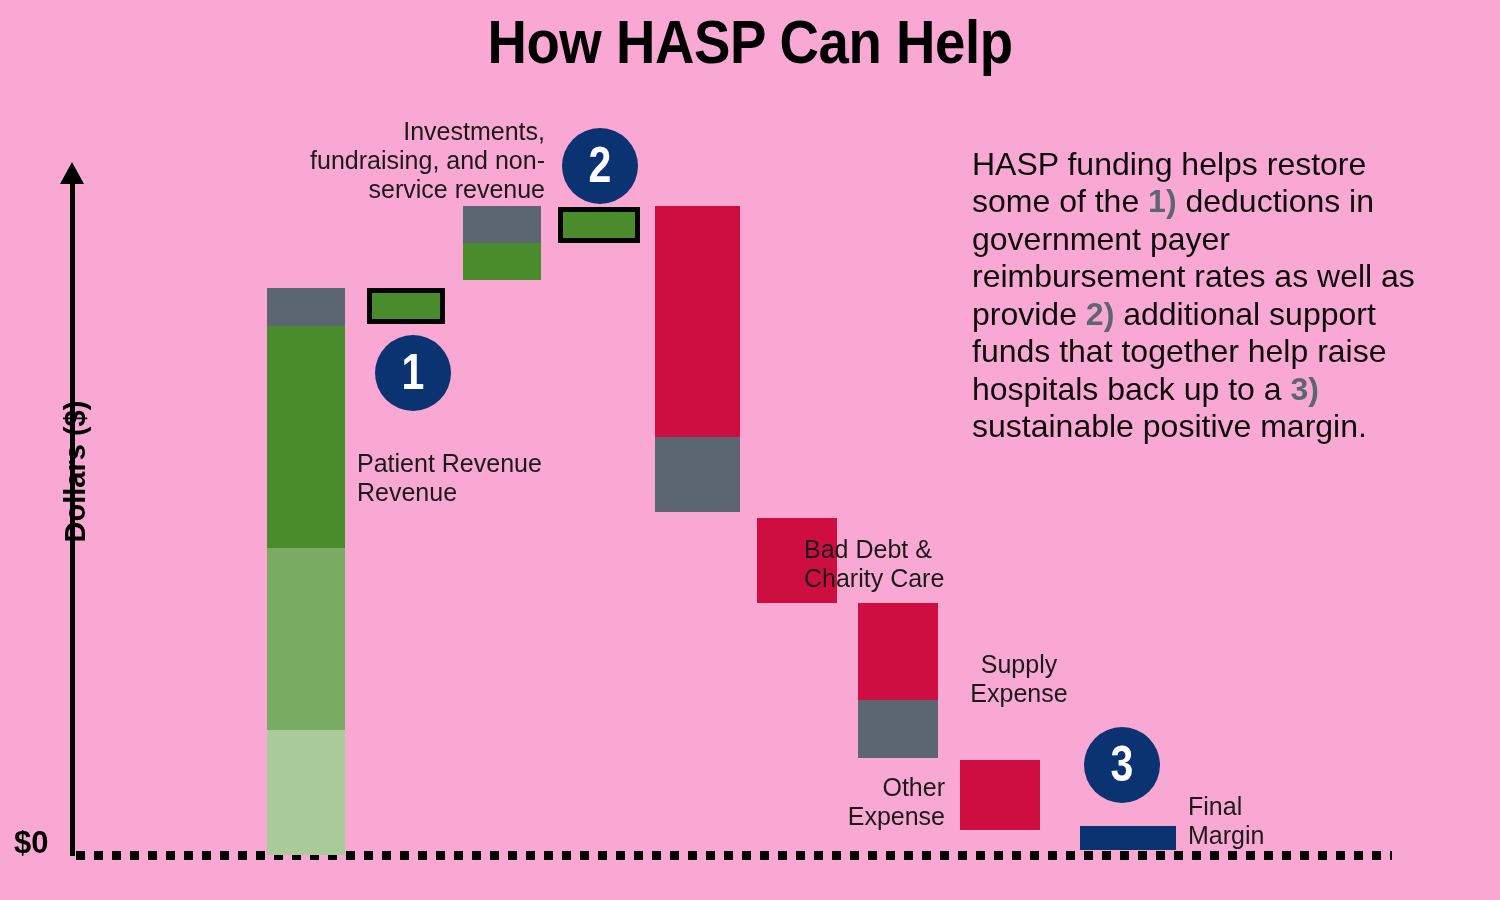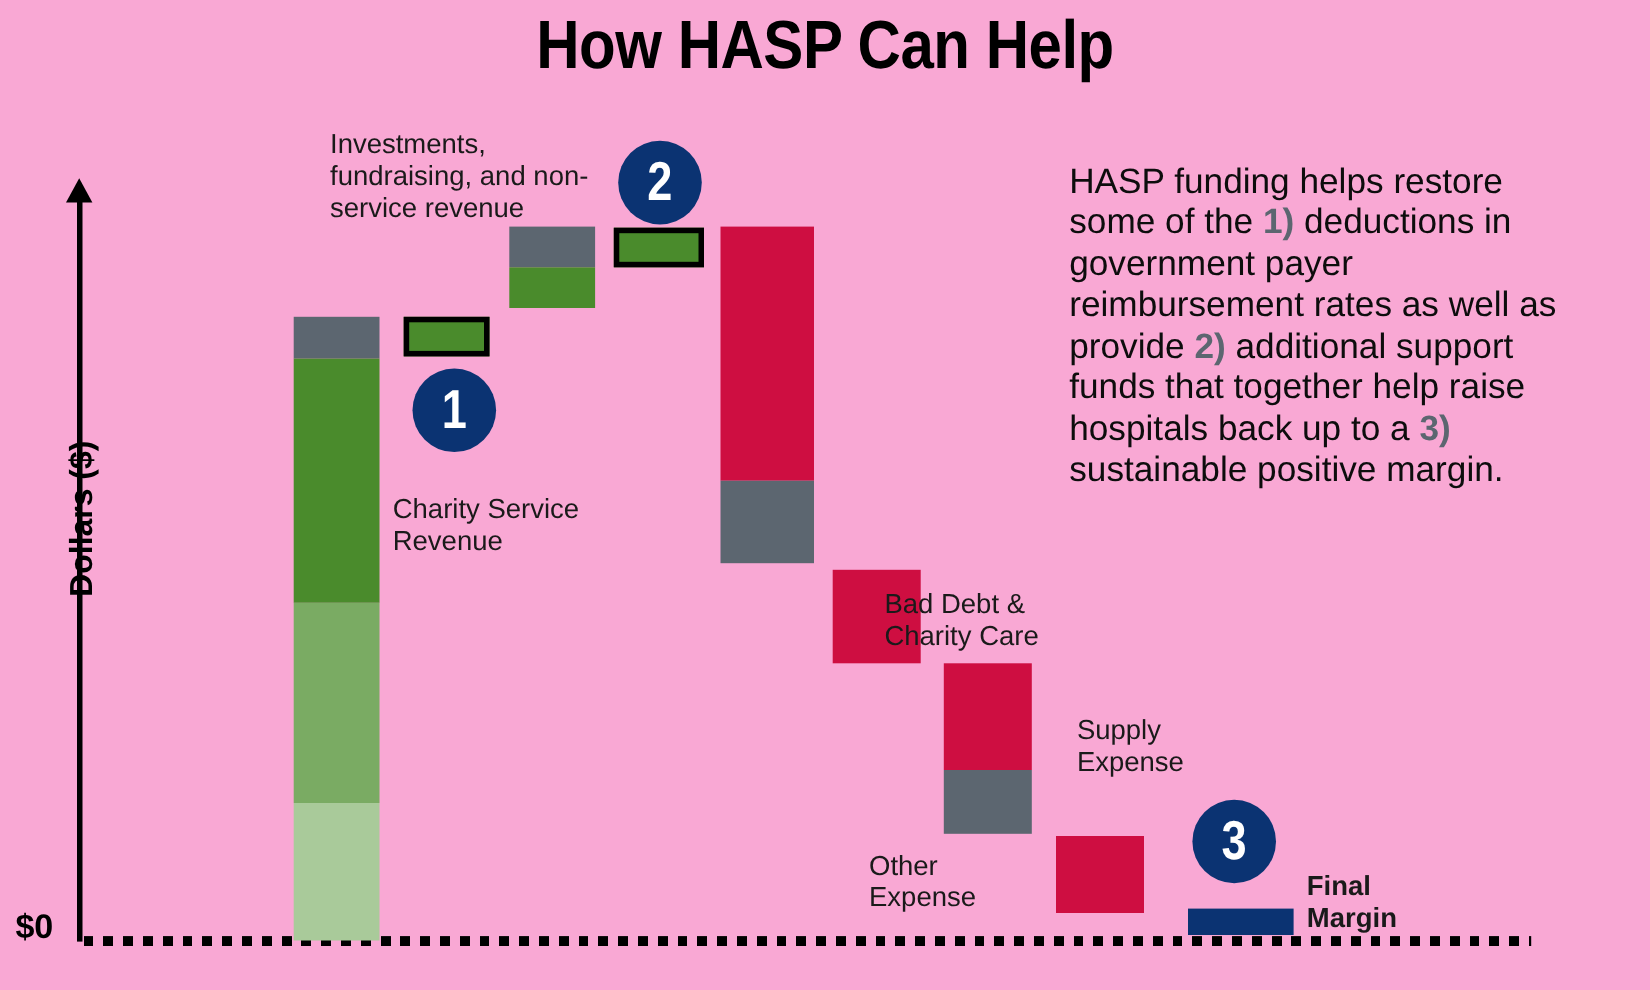--- a/index.html
+++ b/index.html
@@ -117,22 +117,22 @@
     margin-top: -3px;
   }
 
   
   .chart-label {
     position: absolute;
     font-size: 25px;
     color: #1a1a1a;
     line-height: 1.16;
   }
-  .chart-label.ra { }
-  .chart-label.bold { font-weight: bold; }
+  .chart-label.ra { text-align: right; }
+  .chart-label.bold { font-weight: normal; }
 
   
   #paragraph {
     position: absolute;
     left: 972px;
     top: 146px;
     width: 470px;
     font-size: 32px;
     line-height: 1.17;
     color: #0d0d0d;
@@ -159,21 +159,21 @@
   <div class="bar-seg" style="left:267px; top:326px; width:78px; height:222px; background:#4A8B2C;"></div>
   <div class="bar-seg" style="left:267px; top:548px; width:78px; height:182px; background:#7AAB63;"></div>
   <div class="bar-seg" style="left:267px; top:730px; width:78px; height:125px; background:#A9CA9A;"></div>
 
   <div class="hl-box" style="left:367px; top:288px; width:78px; height:36px; background:#4A8B2C;"></div>
   <div class="badge" style="left:375px; top:335px; width:76px; height:76px; background:#0B3372; font-size:50px;">
     <span>1</span>
   </div>
 
   <div class="chart-label" style="left:357px; top:449px; width:200px;">
-    <span>Charity Service Revenue</span>
+    <span>Patient Revenue Revenue</span>
   </div>
 
   <div class="chart-label ra" style="left:300px; top:117px; width:245px;">
     <span>Investments, fundraising, and non-service revenue</span>
   </div>
 
   <div class="bar-seg" style="left:463px; top:206px; width:78px; height:37px; background:#5C6670;"></div>
   <div class="bar-seg" style="left:463px; top:243px; width:78px; height:37px; background:#4A8B2C;"></div>
 
   <div class="hl-box" style="left:558px; top:207px; width:82px; height:36px; background:#4A8B2C;"></div>
@@ -187,21 +187,21 @@
 
   <div class="bar-seg" style="left:757px; top:518px; width:80px; height:85px; background:#CE0E41;"></div>
 
   <div class="chart-label" style="left:804px; top:535px; width:190px;">
     <span>Bad Debt &amp; Charity Care</span>
   </div>
 
   <div class="bar-seg" style="left:858px; top:603px; width:80px; height:97px; background:#CE0E41;"></div>
   <div class="bar-seg" style="left:858px; top:700px; width:80px; height:58px; background:#5C6670;"></div>
 
-  <div class="chart-label" style="left:979px; top:650px; width:160px;">
+  <div class="chart-label" style="left:939px; top:650px; width:160px;text-align:center;">
     <span>Supply Expense</span>
   </div>
 
   <div class="bar-seg" style="left:960px; top:760px; width:80px; height:70px; background:#CE0E41;"></div>
 
   <div class="chart-label ra" style="left:790px; top:773px; width:155px;">
     <span>Other Expense</span>
   </div>
 
   <div class="badge" style="left:1084px; top:727px; width:76px; height:76px; background:#0B3372; font-size:50px;">

